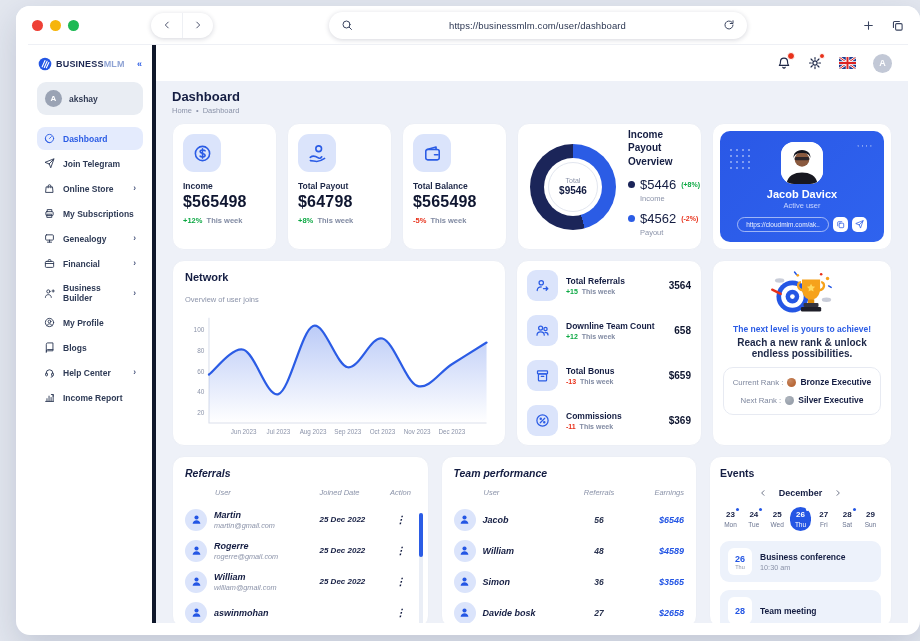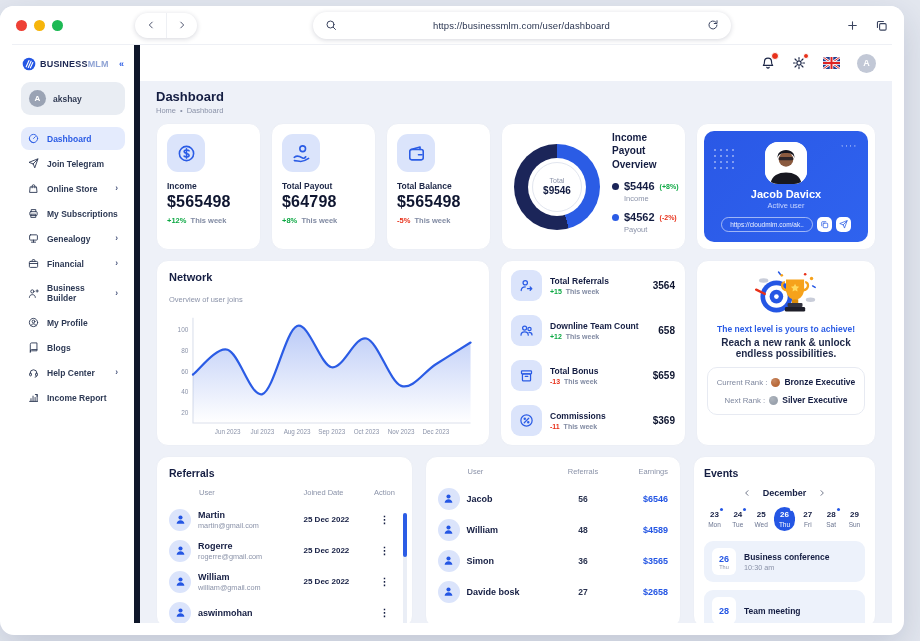--- a/index.html
+++ b/index.html
@@ -1,38 +1,38 @@
 <!DOCTYPE html>
 <html><head>
 <meta charset="utf-8">
 <style>
   *{margin:0;padding:0;box-sizing:border-box;font-family:"Liberation Sans",sans-serif;}
   html,body{width:920px;height:641px;}
   body{background:#e3e7ef;position:relative;overflow:hidden;}
   svg{display:block;}
-  .window{position:absolute;left:0;top:6px;width:904px;height:629px;background:#fff;border-radius:14px;
+  .window{position:absolute;left:16px;top:6px;width:904px;height:629px;background:#fff;border-radius:14px;
     box-shadow:0 12px 34px rgba(25,35,80,.16);overflow:hidden;padding-bottom:12px;display:flex;flex-direction:column;}
   
   .browser-bar{height:38px;flex:none;display:flex;align-items:center;padding:0 16px;gap:10px;background:#fff;}
   .lights{display:flex;gap:7px;}
   .light{width:11px;height:11px;border-radius:50%;}
   .nav-pill{margin-left:62px;display:flex;background:#fff;border-radius:15px;box-shadow:0 1px 5px rgba(20,30,60,.18);overflow:hidden;}
   .nav-btn{width:31px;height:25px;display:flex;align-items:center;justify-content:center;color:#2a3350;}
   .nav-btn+.nav-btn{border-left:1px solid #eef0f4;}
   .nav-btn .ic{width:10px;height:10px;}
   .spacer{flex:1;}
   .url-bar{width:418px;height:27px;background:#fff;border-radius:14px;box-shadow:0 1px 5px rgba(20,30,60,.18);
     display:flex;align-items:center;padding:0 12px;gap:8px;}
   .url-bar .ic{width:12px;height:12px;color:#3a445f;flex:none;}
   .url-text{flex:1;text-align:center;font-size:9.5px;color:#2c3752;letter-spacing:.1px;white-space:nowrap;overflow:hidden;}
   .win-actions{display:flex;gap:16px;align-items:center;color:#3a445f;}
   .win-actions .ic{width:13px;height:13px;}
   
   .app{flex:1;display:flex;margin:0 12px;border-top:1px solid #eef0f5;overflow:hidden;}
-  .sidebar{width:128px;flex:none;background:#fff;border-right:6px solid #0f172a;padding:10px 9px;display:flex;flex-direction:column;overflow:hidden;}
+  .sidebar{width:128px;flex:none;background:#fff;border-right:4px solid #0f172a;padding:10px 9px;display:flex;flex-direction:column;overflow:hidden;}
   .logo-row{display:flex;align-items:center;gap:4px;padding:2px 1px 11px;}
   .logo-mark{width:14px;height:14px;flex:none;}
   .brand{font-size:9px;font-weight:800;color:#1c2752;letter-spacing:.2px;white-space:nowrap;}
   .brand .lt{color:#8fa3d4;font-weight:700;}
   .collapse{margin-left:auto;color:#2b5ce5;font-size:9px;font-weight:800;cursor:pointer;}
   .user-chip{background:#e9edf3;border-radius:9px;padding:8px 8px;display:flex;align-items:center;gap:7px;margin-bottom:12px;}
   .user-avatar{width:17px;height:17px;border-radius:50%;background:#9aa3b4;color:#fff;font-size:8px;font-weight:700;display:flex;align-items:center;justify-content:center;flex:none;}
   .user-name{font-size:8.5px;color:#323c55;font-weight:700;}
   .menu{display:flex;flex-direction:column;gap:2px;}
   .menu-item{display:flex;align-items:center;gap:8px;padding:6px 7px;border-radius:8px;color:#2e3a55;font-size:8.5px;font-weight:700;cursor:pointer;}
@@ -67,21 +67,21 @@
   .donut{width:86px;height:86px;border-radius:50%;position:relative;flex:none;}
   .donut-hole{position:absolute;inset:14px;background:#fff;border-radius:50%;display:flex;flex-direction:column;align-items:center;justify-content:center;gap:1px;}
   .donut-hole::before{content:"";position:absolute;inset:4px;border:1px solid #e2e6ef;border-radius:50%;}
   .donut-total-label{font-size:7px;color:#8b93a9;}
   .donut-total{font-size:10px;font-weight:800;color:#141d42;}
   .donut-side{flex:1;min-width:0;}
   .donut-title{font-size:10px;font-weight:800;color:#141d42;line-height:1.35;margin-bottom:9px;}
   .legend-item{margin-bottom:8px;}
   .legend-top{display:flex;align-items:center;gap:5px;}
   .legend-dot{width:7px;height:7px;border-radius:50%;flex:none;}
-  .legend-val{font-size:11px;font-weight:700;color:#141d42;}
+  .legend-val{font-size:13px;font-weight:400;color:#141d42;}
   .legend-delta{font-size:7px;font-weight:800;}
   .legend-label{font-size:7.5px;color:#8b93a9;margin:2px 0 0 12px;}
   .profile-outer{padding:7px;}
   .profile-inner{background:linear-gradient(135deg,#2a58e6,#2f63ef);height:100%;border-radius:10px;position:relative;
     display:flex;flex-direction:column;align-items:center;justify-content:center;overflow:hidden;}
   .p-dots{position:absolute;left:8px;top:16px;width:22px;height:22px;opacity:.5;
     background-image:radial-gradient(rgba(255,255,255,.8) 1px,transparent 1px);background-size:6px 6px;}
   .p-dashes{position:absolute;right:10px;top:8px;color:rgba(255,255,255,.7);font-size:8px;letter-spacing:2px;}
   .p-avatar{width:42px;height:42px;background:#fff;border-radius:13px;overflow:hidden;margin-bottom:4px;}
   .p-name{color:#fff;font-size:11px;font-weight:800;}
@@ -105,21 +105,21 @@
   .rstat-value{font-size:10px;font-weight:800;color:#0f1630;flex:none;}
   .next-card{padding:10px 10px;display:flex;flex-direction:column;align-items:center;text-align:center;}
   .next-head{color:#2b5ce5;font-size:8.5px;font-weight:800;margin-top:4px;}
   .next-sub{color:#1d2747;font-size:10px;font-weight:700;margin:3px 0 8px;}
   .rank-box{border:1px solid #e7eaf2;border-radius:10px;padding:9px 8px;width:100%;display:flex;flex-direction:column;gap:8px;}
   .rank-row{display:flex;align-items:center;justify-content:center;gap:4px;font-size:7.8px;color:#7e879e;}
   .rank-dot{width:9px;height:9px;border-radius:50%;flex:none;}
   .rank-name{font-weight:800;color:#141d42;font-size:8.5px;}
   
   .row3{display:grid;grid-template-columns:1fr 1fr 183px;gap:12px;height:172px;}
-  .table-card{padding:10px 12px;position:relative;}
+  .table-card{padding:10px 12px;position:relative;font-style:italic;}
   .t-title{font-size:10.5px;font-weight:800;color:#141d42;margin-bottom:9px;}
   .t-head{display:grid;font-size:7.5px;color:#8b93a9;padding-bottom:7px;}
   .ref-grid{grid-template-columns:1fr 66px 30px;}
   .ref-grid .c2{text-align:left;}
   .team-grid{grid-template-columns:1fr 62px 54px;}
   .t-head.ref-grid{padding-left:30px;}
   .t-head.team-grid{padding-left:30px;}
   .t-row{display:grid;align-items:center;padding:4.5px 0;}
   .t-user{display:flex;gap:7px;align-items:center;min-width:0;}
   .t-avatar{width:22px;height:22px;border-radius:50%;background:#dbe4fb;color:#2456e4;flex:none;display:flex;align-items:center;justify-content:center;}
@@ -713,20 +713,21 @@
     <span class="t-date"></span>
     <span class="t-action">⋮</span>
   </div>
               </div>
             <div class="scroll-track">
                 <div class="scroll-thumb"></div>
               </div>
           </div>
 
           <div class="card table-card">
+            <div class="t-title">Team performance</div>
             <div class="t-head team-grid">
               <span>User</span>
               <span style="text-align:center">Referrals</span>
               <span style="text-align:right">Earnings</span>
             </div>
             <div id="team-rows">
   <div class="t-row team-grid">
     <span class="t-user">
       <span class="t-avatar">
                       <span class="ic">

